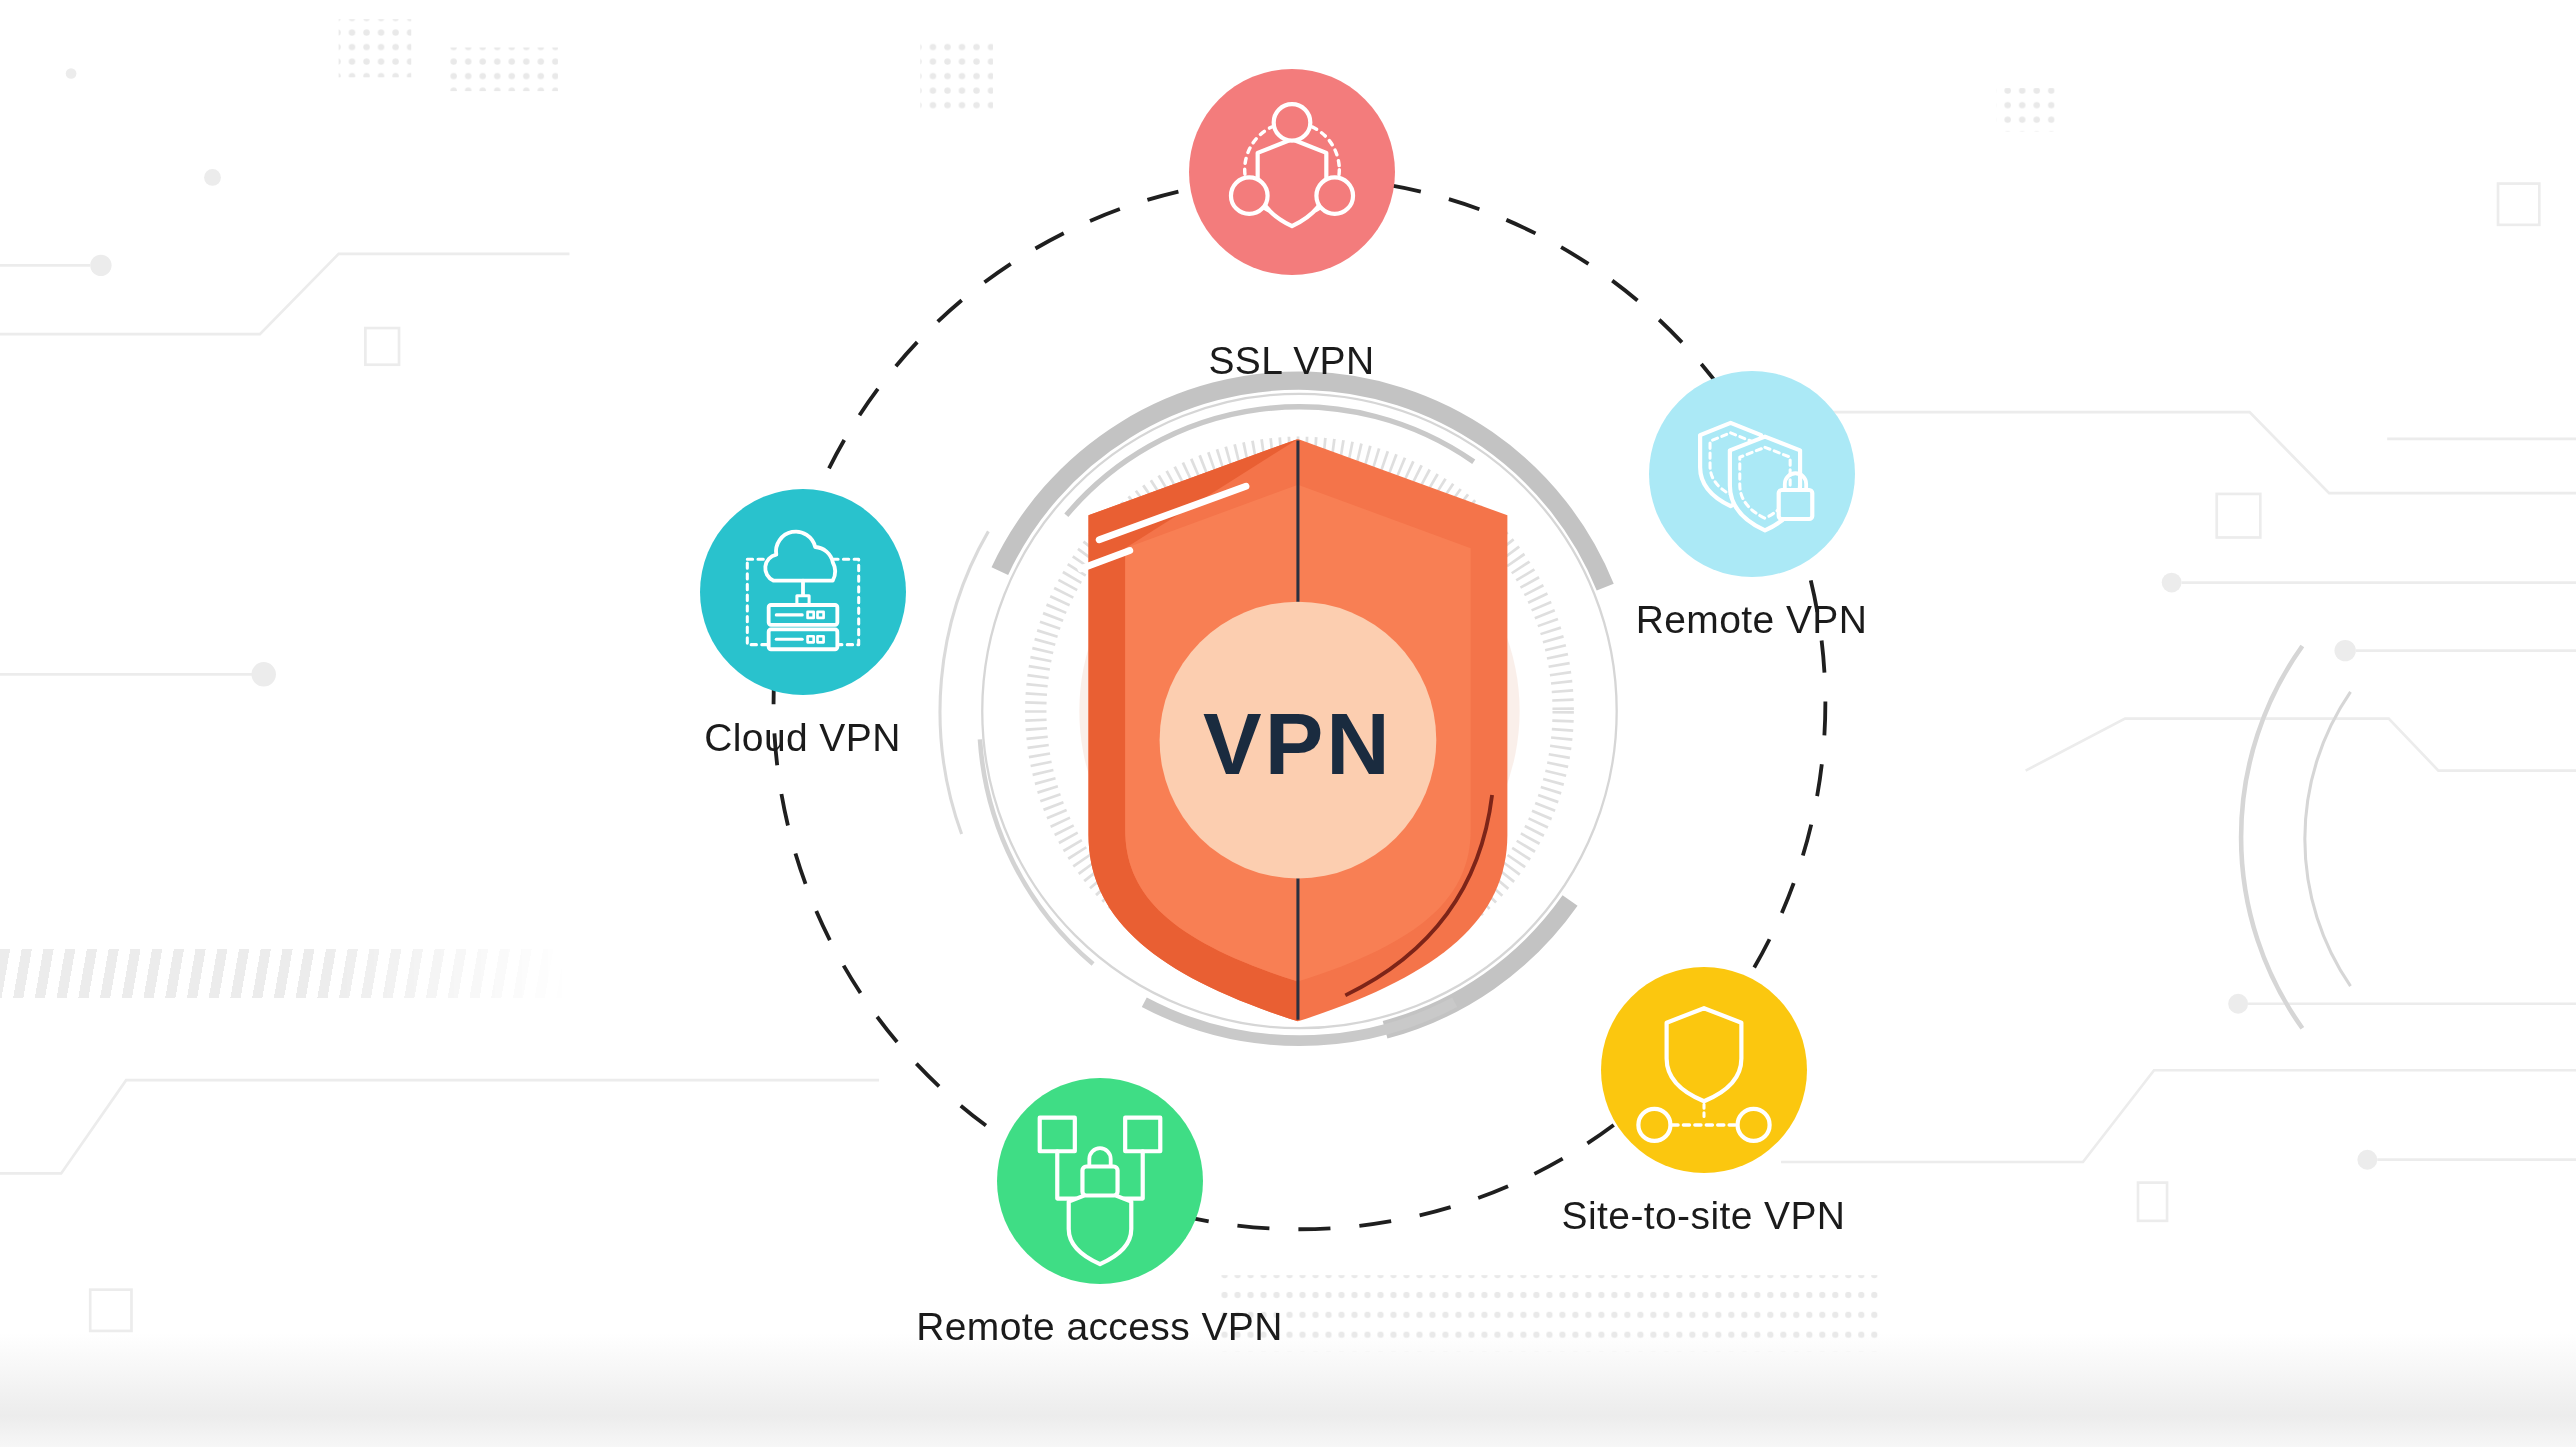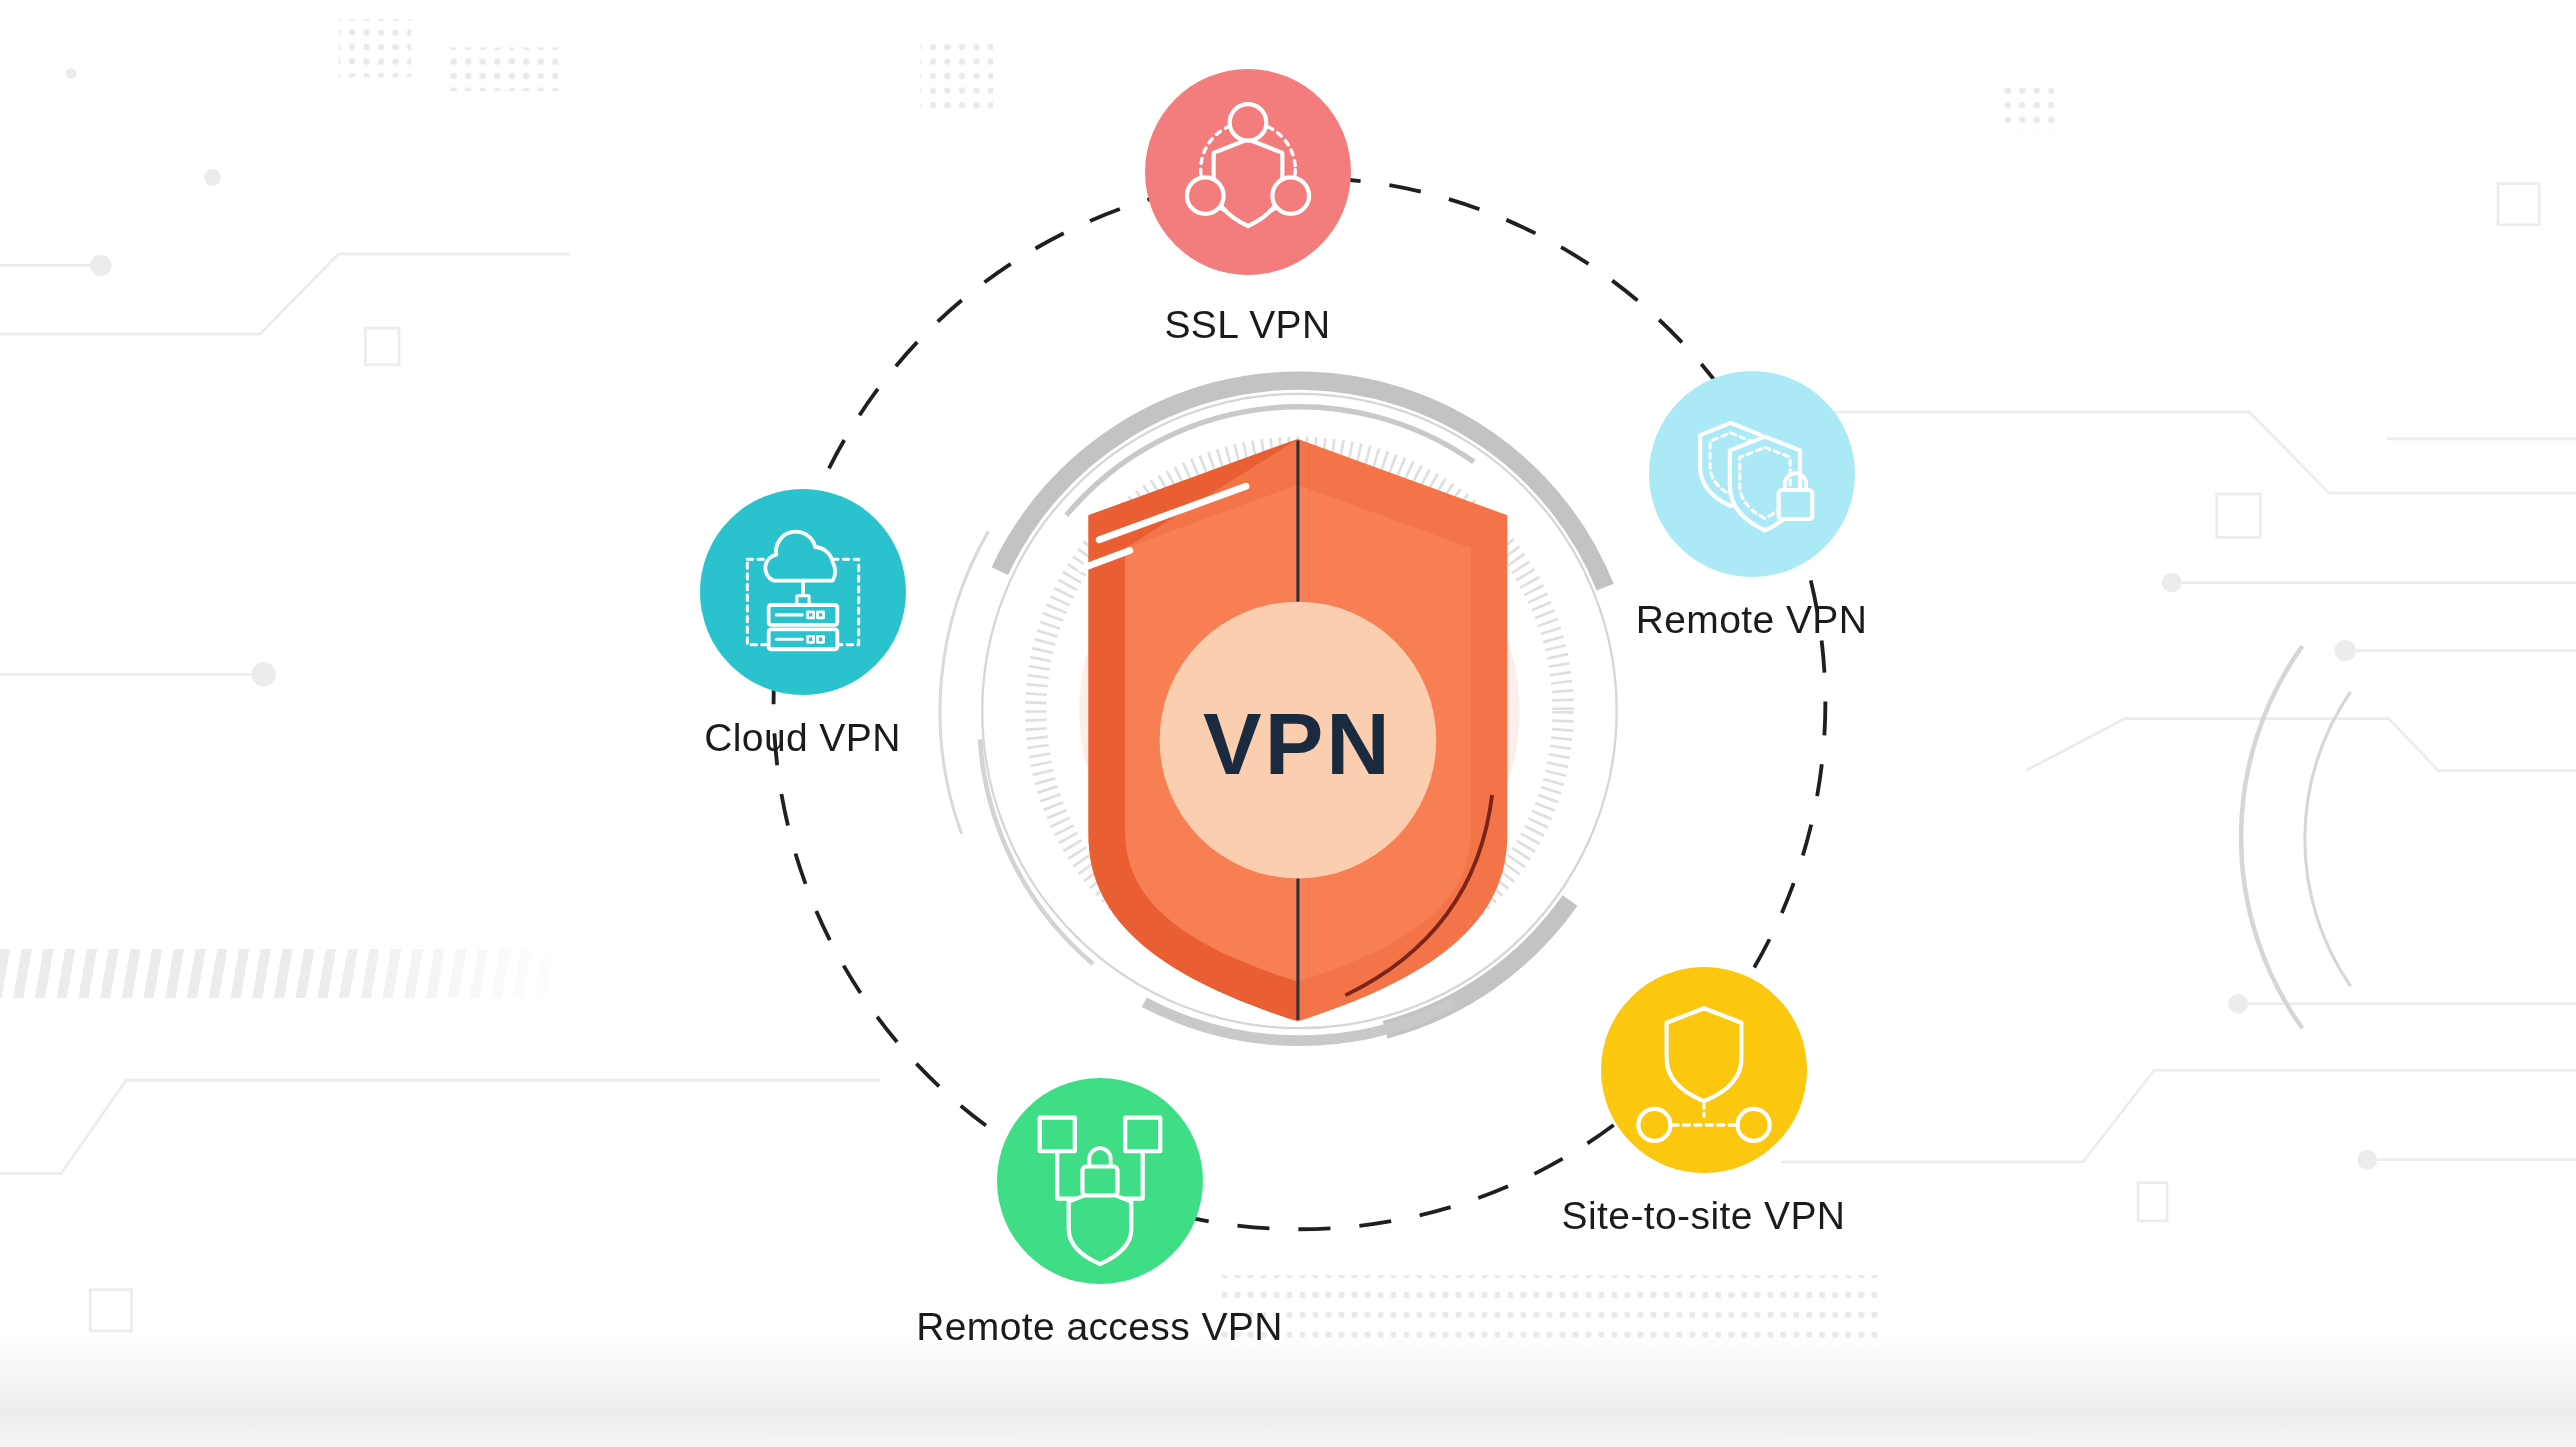--- a/index.html
+++ b/index.html
@@ -21,21 +21,21 @@
   }
   .scene-layer{position:absolute;left:0;top:0;z-index:2;}
   .node{position:absolute;display:flex;flex-direction:column;align-items:center;width:535px;z-index:3;}
   .bubble{
     width:206px;height:206px;border-radius:50%;background:var(--bg);
     display:flex;align-items:center;justify-content:center;
   }
   .nlabel{
     margin-top:21.4px;font-size:39px;color:var(--label);letter-spacing:0.4px;white-space:nowrap;
   }
-  .node-ssl   {left:980px;top:69px;}
+  .node-ssl   {left:1024px;top:69px;gap:36px;}
   .node-ssl .nlabel{margin-top:27.5px;}
   .node-double{left:1484px;top:371px;}
   .node-site  {left:1436px;top:967px;align-items:center;}
   .node-remote{left:832px;top:1078px;}
   .node-cloud {left:535px; top:489px;}
   .icon{stroke:#fff;fill:none;stroke-width:5.5;stroke-linecap:round;stroke-linejoin:round;}
 </style>
 </head>
 <body>
 

